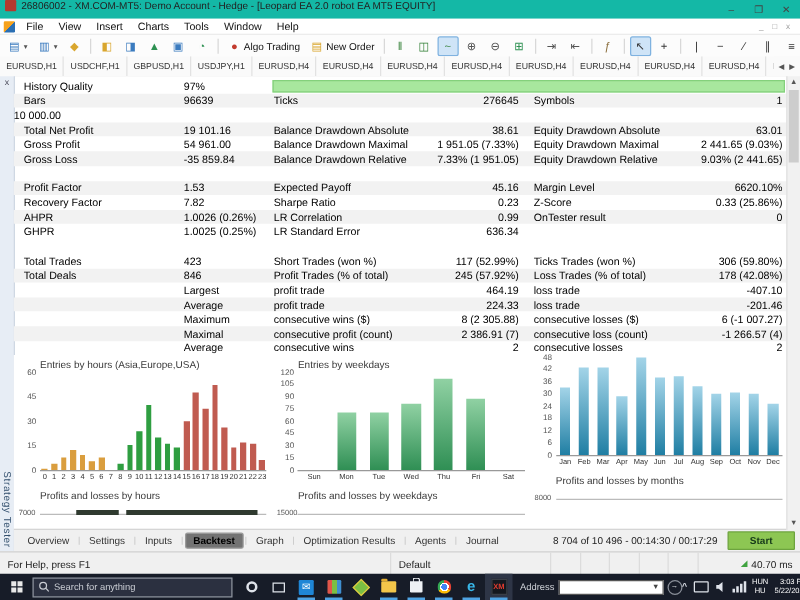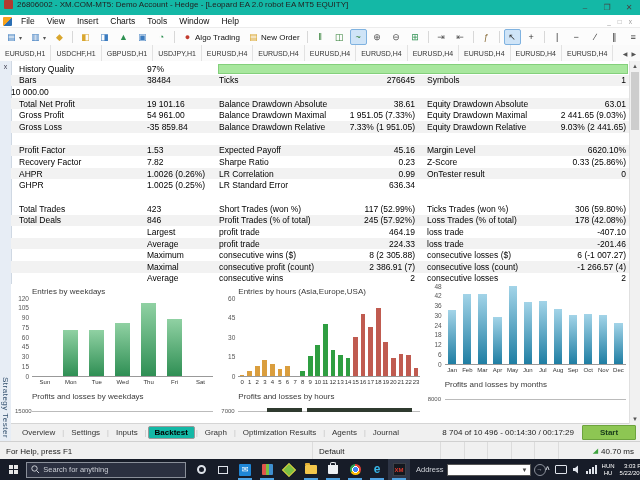--- a/index.html
+++ b/index.html
@@ -62,21 +62,21 @@
   .xlabels{display:flex;font-size:6px;color:#333;height:9px;align-items:center}
   .xl{flex:1;text-align:center;white-space:nowrap;overflow:hidden}
   .csub{margin-top:5px;margin-left:0}
   .subtitle{font-size:8px;color:#3a3a3a;height:11px;line-height:11px;white-space:nowrap}
   .subaxis{position:relative;height:9px;border-bottom:1px solid #bbb}
   .subtick{position:absolute;left:-17px;bottom:-3px;font-size:6px;color:#555}
   .pbar{position:absolute;bottom:-1px;height:4px;background:#2f3a2f}
   
   .btabs{position:absolute;left:11px;right:0;bottom:0;height:17px;background:#f0f0f0;border-top:1px solid #d5d5d5;display:flex;align-items:center;font-size:8px;color:#333;padding-left:4px}
   .btab{padding:1px 6px;margin:0 1px;white-space:nowrap}
-  .btab.activeb{background:#14b8a6;border:1px solid #9a9a9a;border-radius:2px;font-weight:bold;color:#000}
+  .btab.activeb{background:#737373;border:1px solid #9a9a9a;border-radius:2px;font-weight:bold;color:#000}
   .bsep{color:#c0c0c0;font-size:7px}
   .bprog{margin-left:auto;font-size:8px;color:#222;white-space:nowrap}
   .startbtn{margin:0 4px 0 8px;width:52px;height:13px;background:#8dc653;border:1px solid #6da33e;font-size:8px;font-weight:bold;color:#16391a;display:flex;align-items:center;justify-content:center;border-radius:1px}
   
   .statusbar{position:absolute;left:0;right:0;top:441px;height:18px;background:#f0f0f0;border-top:1px solid #d0d0d0;display:flex;align-items:stretch;font-size:8px;color:#222}
   .scell{border-left:1px solid #dcdcdc;display:flex;align-items:center;padding:0 6px;box-sizing:border-box}
   .shelp{width:312px;border-left:none}
   .sdefault{width:128px}
   .sempty{flex:1;padding:0}
   .sping{width:82px;justify-content:flex-end;gap:3px}
@@ -280,21 +280,21 @@
             <span class="sc sc0">History Quality</span>
             <span class="sc sc1">97%</span>
             <span class="sc sc2"></span>
             <span class="sc sc3"></span>
             <span class="sc sc4"></span>
             <span class="sc sc5"></span>
             <div class="qbar"></div>
           </div>
           <div class="srow alt">
             <span class="sc sc0">Bars</span>
-            <span class="sc sc1">38484</span>
+            <span class="sc sc1">96639</span>
             <span class="sc sc2">Ticks</span>
             <span class="sc sc3">276645</span>
             <span class="sc sc4">Symbols</span>
             <span class="sc sc5">1</span>
           </div>
           <div class="srow">
             <span class="sc sc1">10 000.00</span>
             <span class="sc sc2"></span>
             <span class="sc sc3"></span>
             <span class="sc sc4"></span>
@@ -413,72 +413,20 @@
             <span class="sc sc1">Average</span>
             <span class="sc sc2">consecutive wins</span>
             <span class="sc sc3">2</span>
             <span class="sc sc4">consecutive losses</span>
             <span class="sc sc5">2</span>
           </div>
         </div>
       </div>
 
     <div class="charts">
-        <div class="chart">
-          <div class="ctitle">Entries by weekdays</div>
-          <div class="cplot">
-            <span class="ytick" style="bottom: -3.5px;">0</span>
-            <span class="ytick" style="bottom: 6.25px;">15</span>
-            <span class="ytick" style="bottom: 16px;">30</span>
-            <span class="ytick" style="bottom: 25.75px;">45</span>
-            <span class="ytick" style="bottom: 35.5px;">60</span>
-            <span class="ytick" style="bottom: 45.25px;">75</span>
-            <span class="ytick" style="bottom: 55px;">90</span>
-            <span class="ytick" style="bottom: 64.75px;">105</span>
-            <span class="ytick" style="bottom: 74.5px;">120</span>
-            <div class="bars">
-              <span class="slot">
-                <span class="bar" style="height: 0px; width: 58%; background: linear-gradient(rgb(144, 209, 163), rgb(47, 143, 84));"></span>
-              </span>
-              <span class="slot">
-                <span class="bar" style="height: 46px; width: 58%; background: linear-gradient(rgb(144, 209, 163), rgb(47, 143, 84));"></span>
-              </span>
-              <span class="slot">
-                <span class="bar" style="height: 46px; width: 58%; background: linear-gradient(rgb(144, 209, 163), rgb(47, 143, 84));"></span>
-              </span>
-              <span class="slot">
-                <span class="bar" style="height: 53px; width: 58%; background: linear-gradient(rgb(144, 209, 163), rgb(47, 143, 84));"></span>
-              </span>
-              <span class="slot">
-                <span class="bar" style="height: 73px; width: 58%; background: linear-gradient(rgb(144, 209, 163), rgb(47, 143, 84));"></span>
-              </span>
-              <span class="slot">
-                <span class="bar" style="height: 57px; width: 58%; background: linear-gradient(rgb(144, 209, 163), rgb(47, 143, 84));"></span>
-              </span>
-              <span class="slot">
-                <span class="bar" style="height: 0px; width: 58%; background: linear-gradient(rgb(144, 209, 163), rgb(47, 143, 84));"></span>
-              </span>
-            </div>
-          </div>
-          <div class="xlabels">
-            <span class="xl">Sun</span>
-            <span class="xl">Mon</span>
-            <span class="xl">Tue</span>
-            <span class="xl">Wed</span>
-            <span class="xl">Thu</span>
-            <span class="xl">Fri</span>
-            <span class="xl">Sat</span>
-          </div>
-          <div class="csub">
-            <div class="subtitle">Profits and losses by weekdays</div>
-            <div class="subaxis">
-              <span class="subtick">15000</span>
-            </div>
-          </div>
-        </div>
         <div class="chart">
           <div class="ctitle">Entries by hours (Asia,Europe,USA)</div>
           <div class="cplot">
             <span class="ytick" style="bottom: -3.5px;">0</span>
             <span class="ytick" style="bottom: 16px;">15</span>
             <span class="ytick" style="bottom: 35.5px;">30</span>
             <span class="ytick" style="bottom: 55px;">45</span>
             <span class="ytick" style="bottom: 74.5px;">60</span>
             <div class="bars">
               <span class="slot">
@@ -584,20 +532,72 @@
           <div class="csub">
             <div class="subtitle">Profits and losses by hours</div>
             <div class="subaxis">
               <span class="subtick">7000</span>
               <span class="pbar" style="left: 16%; width: 19%;"></span>
               <span class="pbar" style="left: 38%; width: 58%;"></span>
             </div>
           </div>
         </div>
         <div class="chart">
+          <div class="ctitle">Entries by weekdays</div>
+          <div class="cplot">
+            <span class="ytick" style="bottom: -3.5px;">0</span>
+            <span class="ytick" style="bottom: 6.25px;">15</span>
+            <span class="ytick" style="bottom: 16px;">30</span>
+            <span class="ytick" style="bottom: 25.75px;">45</span>
+            <span class="ytick" style="bottom: 35.5px;">60</span>
+            <span class="ytick" style="bottom: 45.25px;">75</span>
+            <span class="ytick" style="bottom: 55px;">90</span>
+            <span class="ytick" style="bottom: 64.75px;">105</span>
+            <span class="ytick" style="bottom: 74.5px;">120</span>
+            <div class="bars">
+              <span class="slot">
+                <span class="bar" style="height: 0px; width: 58%; background: linear-gradient(rgb(144, 209, 163), rgb(47, 143, 84));"></span>
+              </span>
+              <span class="slot">
+                <span class="bar" style="height: 46px; width: 58%; background: linear-gradient(rgb(144, 209, 163), rgb(47, 143, 84));"></span>
+              </span>
+              <span class="slot">
+                <span class="bar" style="height: 46px; width: 58%; background: linear-gradient(rgb(144, 209, 163), rgb(47, 143, 84));"></span>
+              </span>
+              <span class="slot">
+                <span class="bar" style="height: 53px; width: 58%; background: linear-gradient(rgb(144, 209, 163), rgb(47, 143, 84));"></span>
+              </span>
+              <span class="slot">
+                <span class="bar" style="height: 73px; width: 58%; background: linear-gradient(rgb(144, 209, 163), rgb(47, 143, 84));"></span>
+              </span>
+              <span class="slot">
+                <span class="bar" style="height: 57px; width: 58%; background: linear-gradient(rgb(144, 209, 163), rgb(47, 143, 84));"></span>
+              </span>
+              <span class="slot">
+                <span class="bar" style="height: 0px; width: 58%; background: linear-gradient(rgb(144, 209, 163), rgb(47, 143, 84));"></span>
+              </span>
+            </div>
+          </div>
+          <div class="xlabels">
+            <span class="xl">Sun</span>
+            <span class="xl">Mon</span>
+            <span class="xl">Tue</span>
+            <span class="xl">Wed</span>
+            <span class="xl">Thu</span>
+            <span class="xl">Fri</span>
+            <span class="xl">Sat</span>
+          </div>
+          <div class="csub">
+            <div class="subtitle">Profits and losses by weekdays</div>
+            <div class="subaxis">
+              <span class="subtick">15000</span>
+            </div>
+          </div>
+        </div>
+        <div class="chart">
           <div class="cplot">
             <span class="ytick" style="bottom: -3.5px;">0</span>
             <span class="ytick" style="bottom: 6.25px;">6</span>
             <span class="ytick" style="bottom: 16px;">12</span>
             <span class="ytick" style="bottom: 25.75px;">18</span>
             <span class="ytick" style="bottom: 35.5px;">24</span>
             <span class="ytick" style="bottom: 45.25px;">30</span>
             <span class="ytick" style="bottom: 55px;">36</span>
             <span class="ytick" style="bottom: 64.75px;">42</span>
             <span class="ytick" style="bottom: 74.5px;">48</span>

